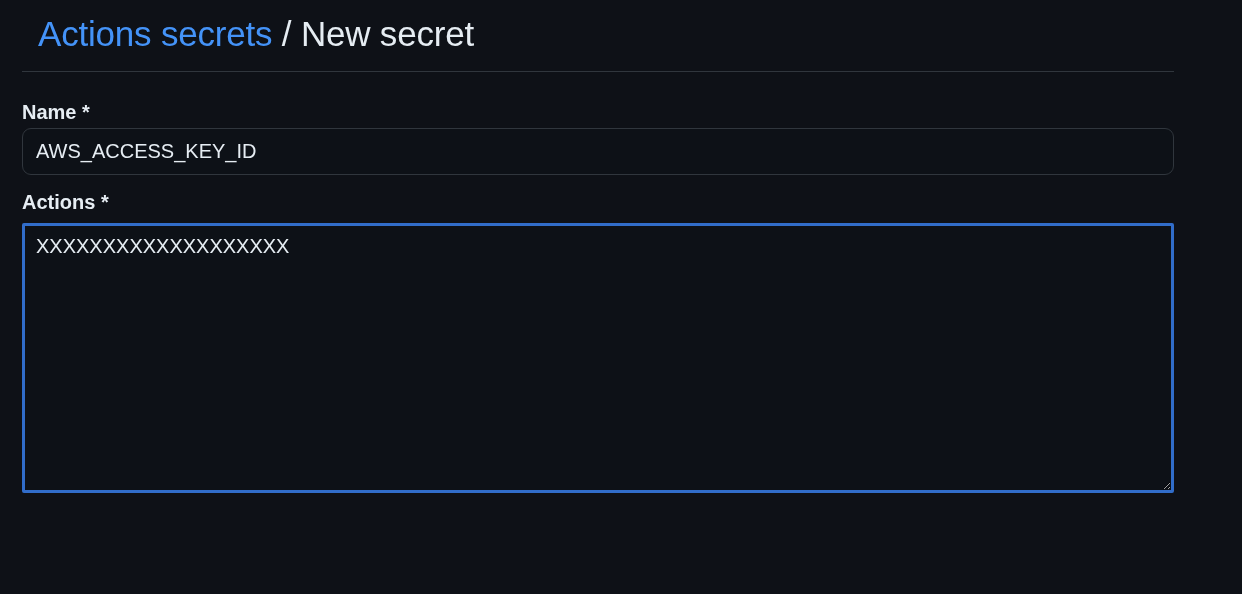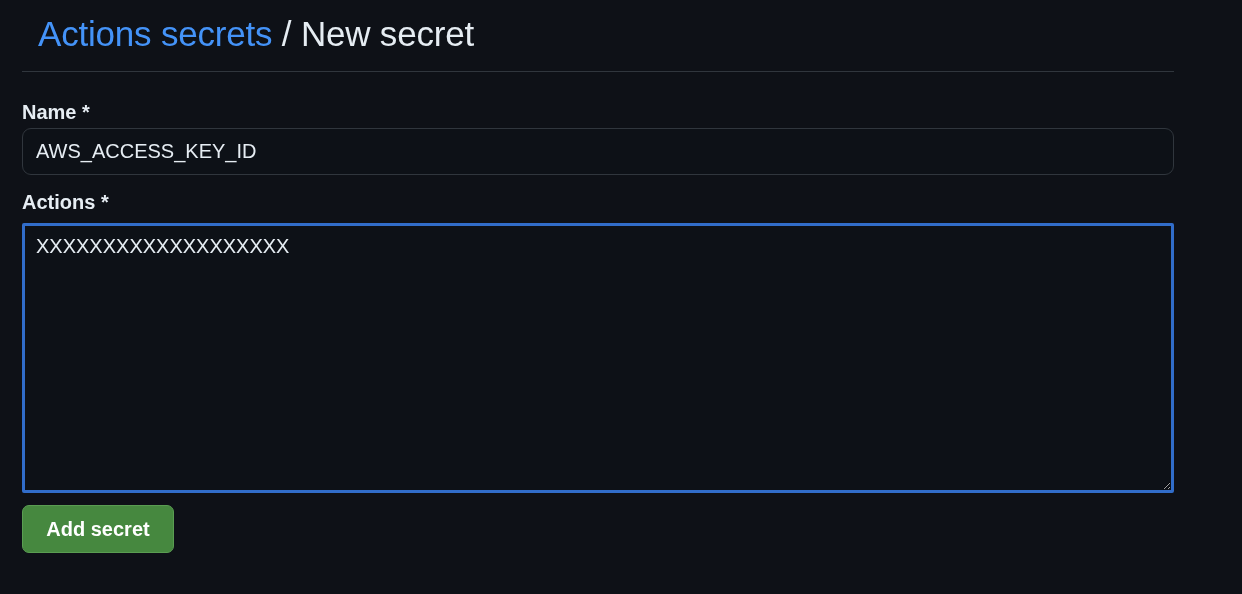--- a/index.html
+++ b/index.html
@@ -117,14 +117,13 @@
       <span class="current">New secret</span>
     </h2>
   </div>
 
   <label class="label label-name">Name *</label>
   <input class="name-input" type="text" value="AWS_ACCESS_KEY_ID" style="">
 
   <label class="label label-secret">Actions *</label>
   <textarea class="secret-textarea" style="">XXXXXXXXXXXXXXXXXXX</textarea>
 
-  <button class="add-button">Add secret</button>
 </div>
 
 </body></html>

